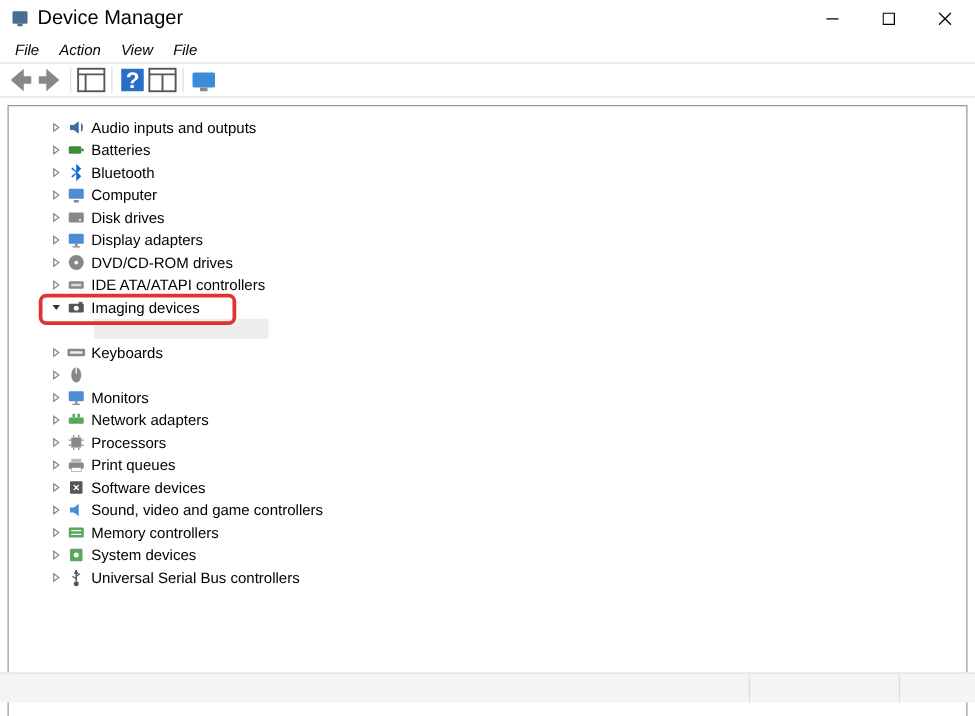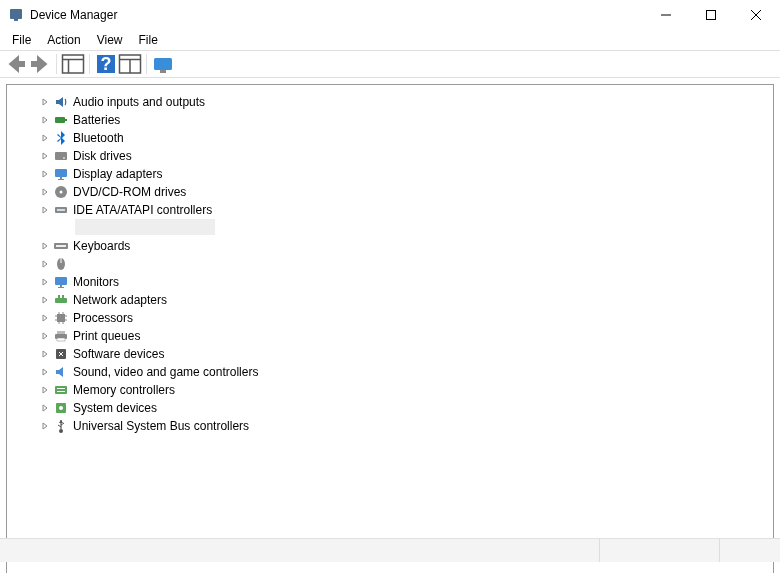--- a/index.html
+++ b/index.html
@@ -1,26 +1,26 @@
 <!DOCTYPE html>
 <html><head>
   <meta charset="utf-8">
   <style>
     * { margin: 0; padding: 0; box-sizing: border-box; font-family: "Segoe UI", Tahoma, sans-serif; font-size: 12px; }
     body { width: 780px; height: 573px; background: #fff; overflow: hidden; }
 
     .titlebar { height: 30px; display: flex; align-items: center; padding: 0 2px 0 8px; }
     .titlebar .app-icon { width: 16px; height: 16px; margin-right: 6px; }
-    .titlebar .title { flex: 1; font-size: 12px; color: #000; }
+    .titlebar .title { flex: 1; font-size: 16px; color: #000; }
     .win-ctrl { display: flex; }
     .win-btn { width: 45px; height: 29px; display: flex; align-items: center; justify-content: center; cursor: default; }
     .win-btn svg { width: 10px; height: 10px; }
 
     .menubar { height: 20px; display: flex; align-items: center; padding: 0 4px; }
-    .menubar .menu-item { padding: 2px 8px; cursor: default; }
+    .menubar .menu-item { padding: 2px 8px; cursor: default; font-style: italic; }
 
     .toolbar { height: 28px; border-top: 1px solid #e0e0e0; border-bottom: 1px solid #e0e0e0; display: flex; align-items: center; padding: 0 4px; gap: 0; }
     .toolbar .tool-btn { width: 24px; height: 22px; display: flex; align-items: center; justify-content: center; cursor: default; }
     .toolbar .sep { width: 1px; height: 20px; background: #e0e0e0; margin: 0 4px; }
 
     .content { padding: 6px; height: 460px; }
     .tree-area { border: 1px solid #999; height: 528px; padding: 8px 4px 4px 22px; overflow: auto; }
 
     .node { display: flex; align-items: center; height: 18px; padding-left: 10px; white-space: nowrap; }
     .chev { width: 12px; height: 12px; display: inline-flex; align-items: center; justify-content: center; margin-right: 0px; color: #666; }
@@ -184,20 +184,33 @@
         <span class="label">Bluetooth</span>
       </div>
       <div class="node">
         <span class="chev">
           <svg viewBox="0 0 8 8">
             <path d="M2 1l4 3-4 3z" fill="none" stroke="#888"></path>
           </svg>
         </span>
         <span class="dev-icon">
           <svg viewBox="0 0 16 16">
+            <use href="#svg-computer-icon"></use>
+          </svg>
+        </span>
+        <span class="label">Computer</span>
+      </div>
+      <div class="node">
+        <span class="chev">
+          <svg viewBox="0 0 8 8">
+            <path d="M2 1l4 3-4 3z" fill="none" stroke="#888"></path>
+          </svg>
+        </span>
+        <span class="dev-icon">
+          <svg viewBox="0 0 16 16">
             <use href="#svg-disk-icon"></use>
           </svg>
         </span>
         <span class="label">Disk drives</span>
       </div>
       <div class="node">
         <span class="chev">
           <svg viewBox="0 0 8 8">
             <path d="M2 1l4 3-4 3z" fill="none" stroke="#888"></path>
           </svg>
@@ -228,20 +241,33 @@
             <path d="M2 1l4 3-4 3z" fill="none" stroke="#888"></path>
           </svg>
         </span>
         <span class="dev-icon">
           <svg viewBox="0 0 16 16">
             <use href="#svg-ide-icon"></use>
           </svg>
         </span>
         <span class="label">IDE ATA/ATAPI controllers</span>
       </div>
+      <div class="node highlight-box">
+        <span class="chev">
+          <svg viewBox="0 0 8 8">
+            <path d="M1 2l3 4 3-4z" fill="#333"></path>
+          </svg>
+        </span>
+        <span class="dev-icon">
+          <svg viewBox="0 0 16 16">
+            <use href="#svg-imaging-icon"></use>
+          </svg>
+        </span>
+        <span class="label">Imaging devices</span>
+      </div>
       <div class="child-empty"><span class="blank"></span></div>
       <div class="node">
         <span class="chev">
           <svg viewBox="0 0 8 8">
             <path d="M2 1l4 3-4 3z" fill="none" stroke="#888"></path>
           </svg>
         </span>
         <span class="dev-icon">
           <svg viewBox="0 0 16 16">
             <use href="#svg-keyboard-icon"></use>
@@ -369,21 +395,21 @@
         <span class="chev">
           <svg viewBox="0 0 8 8">
             <path d="M2 1l4 3-4 3z" fill="none" stroke="#888"></path>
           </svg>
         </span>
         <span class="dev-icon">
           <svg viewBox="0 0 16 16">
             <use href="#svg-usb-icon"></use>
           </svg>
         </span>
-        <span class="label">Universal System Bus controllers</span>
+        <span class="label">Universal Serial Bus controllers</span>
       </div>
     </div>
 </div>
 
 <div class="statusbar">
   <div class="sgrip"></div>
     <div class="sgrip" style="flex:0 0 120px"></div>
     <div class="sgrip" style="flex:0 0 60px"></div>
 </div>
 

